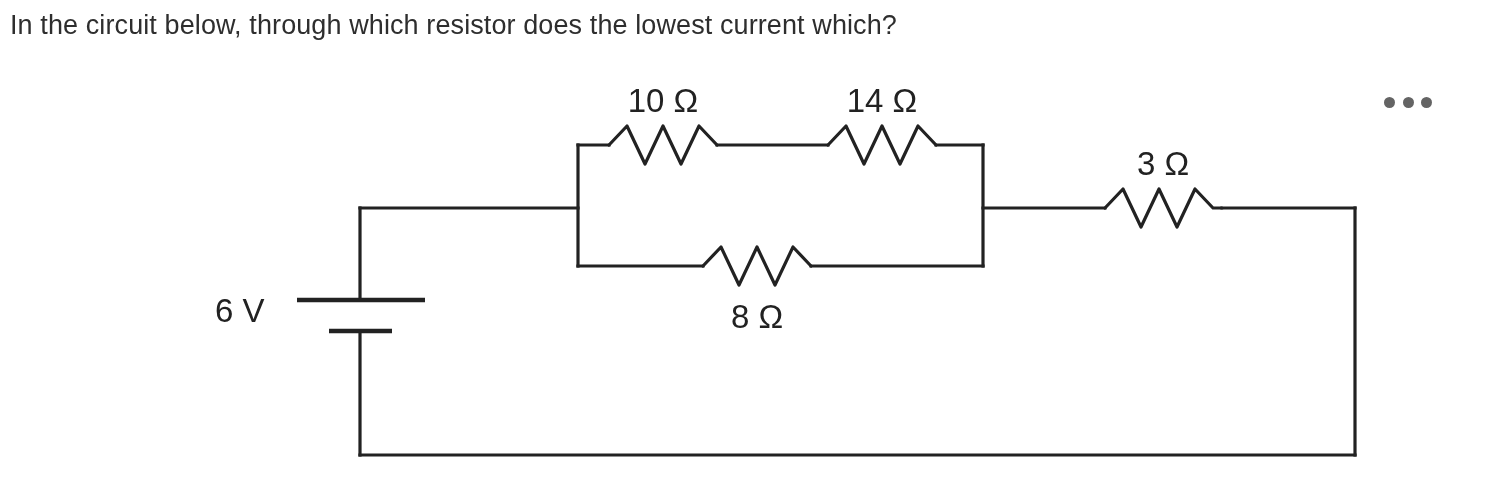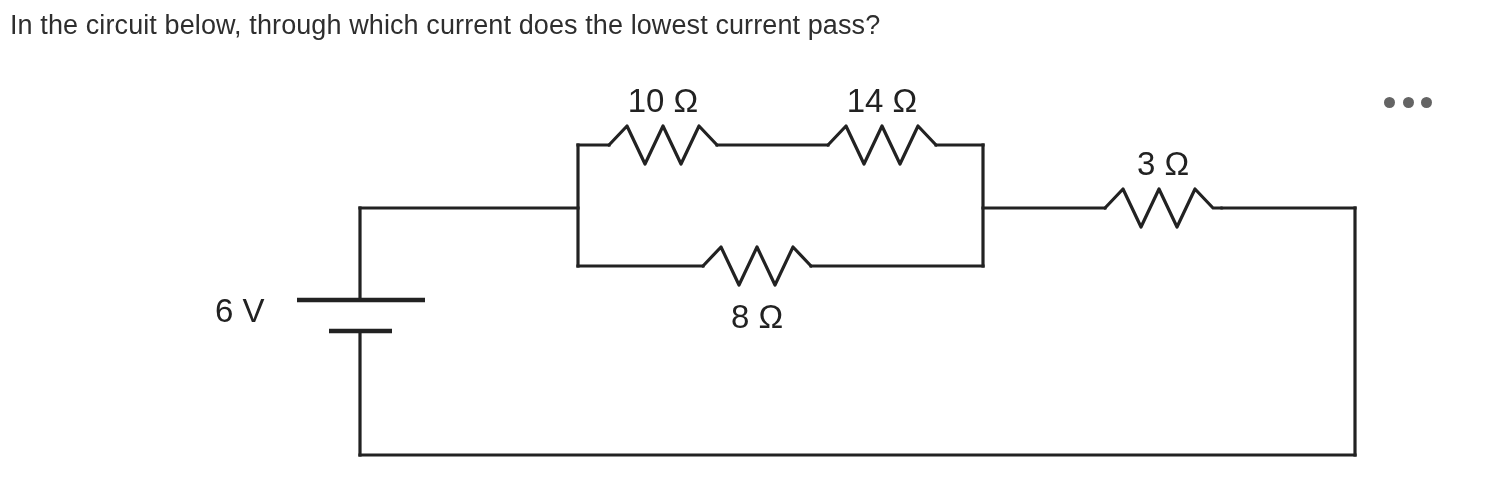--- a/index.html
+++ b/index.html
@@ -84,21 +84,21 @@
     font-family: "Liberation Sans", sans-serif;
     font-size: 33px;
     fill: #222222;
   }
 </style>
 </head>
 <body>
 
 <div class="page">
 
-  <div class="question-text">In the circuit below, through which current does the lowest current pass?</div>
+  <div class="question-text">In the circuit below, through which resistor does the lowest current which?</div>
 
   <div class="overflow-menu">
     <span class="dot"></span>
     <span class="dot"></span>
     <span class="dot"></span>
   </div>
 
   <div class="circuit-wrap">
     <svg class="circuit" viewBox="0 0 1498 448" xmlns="http://www.w3.org/2000/svg">
 

